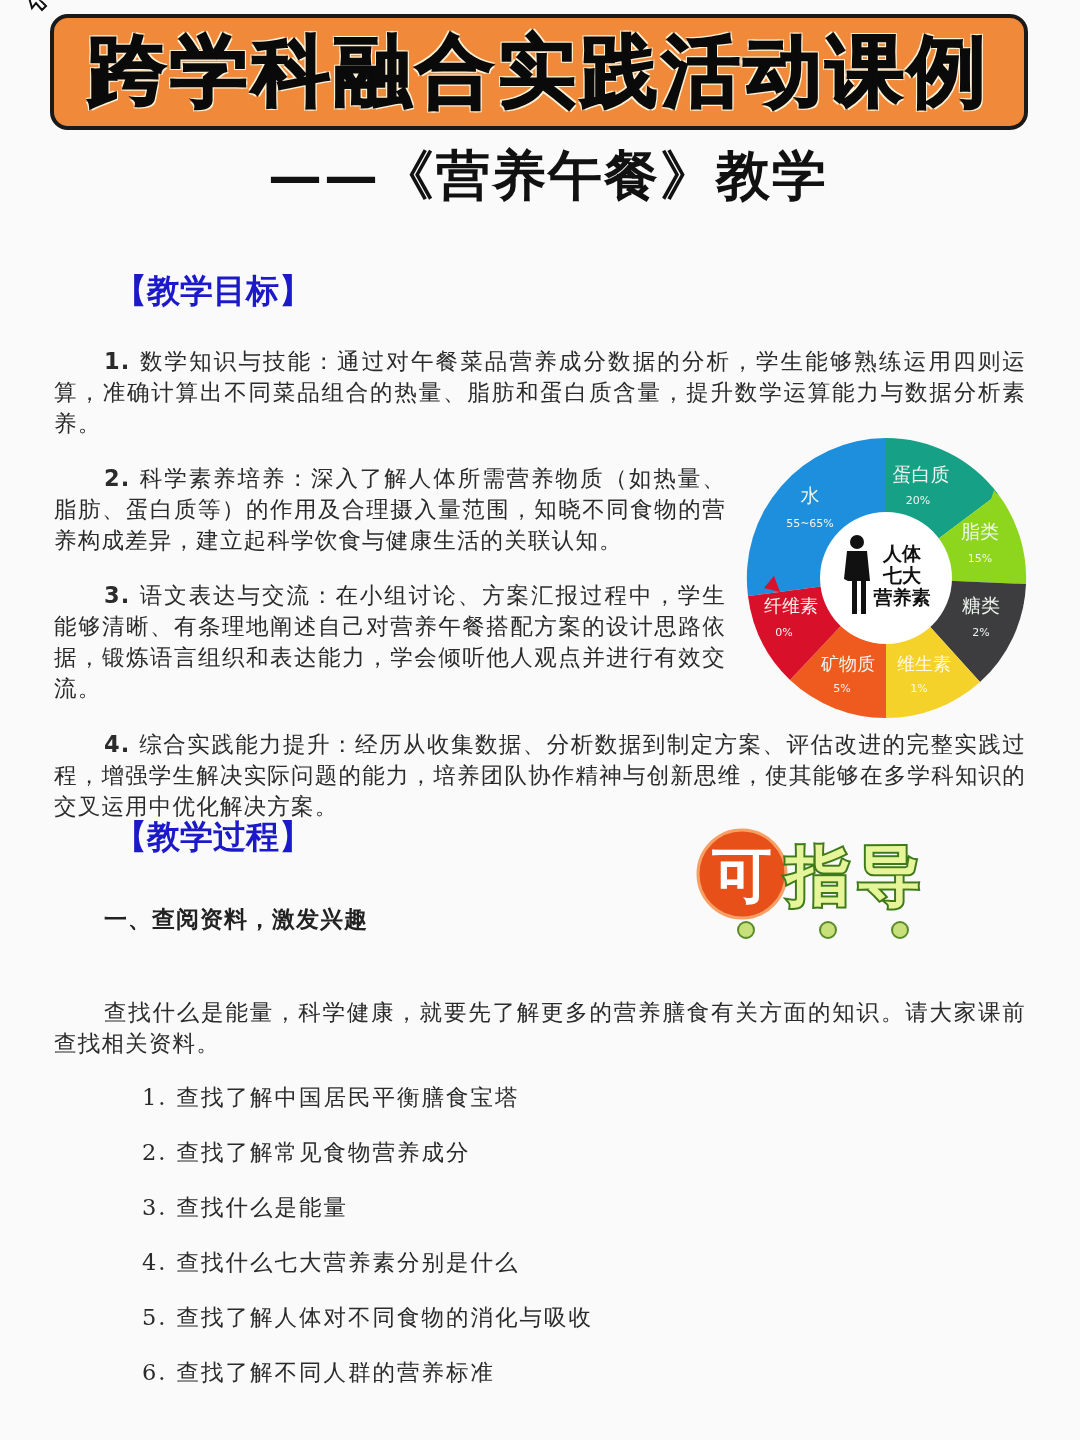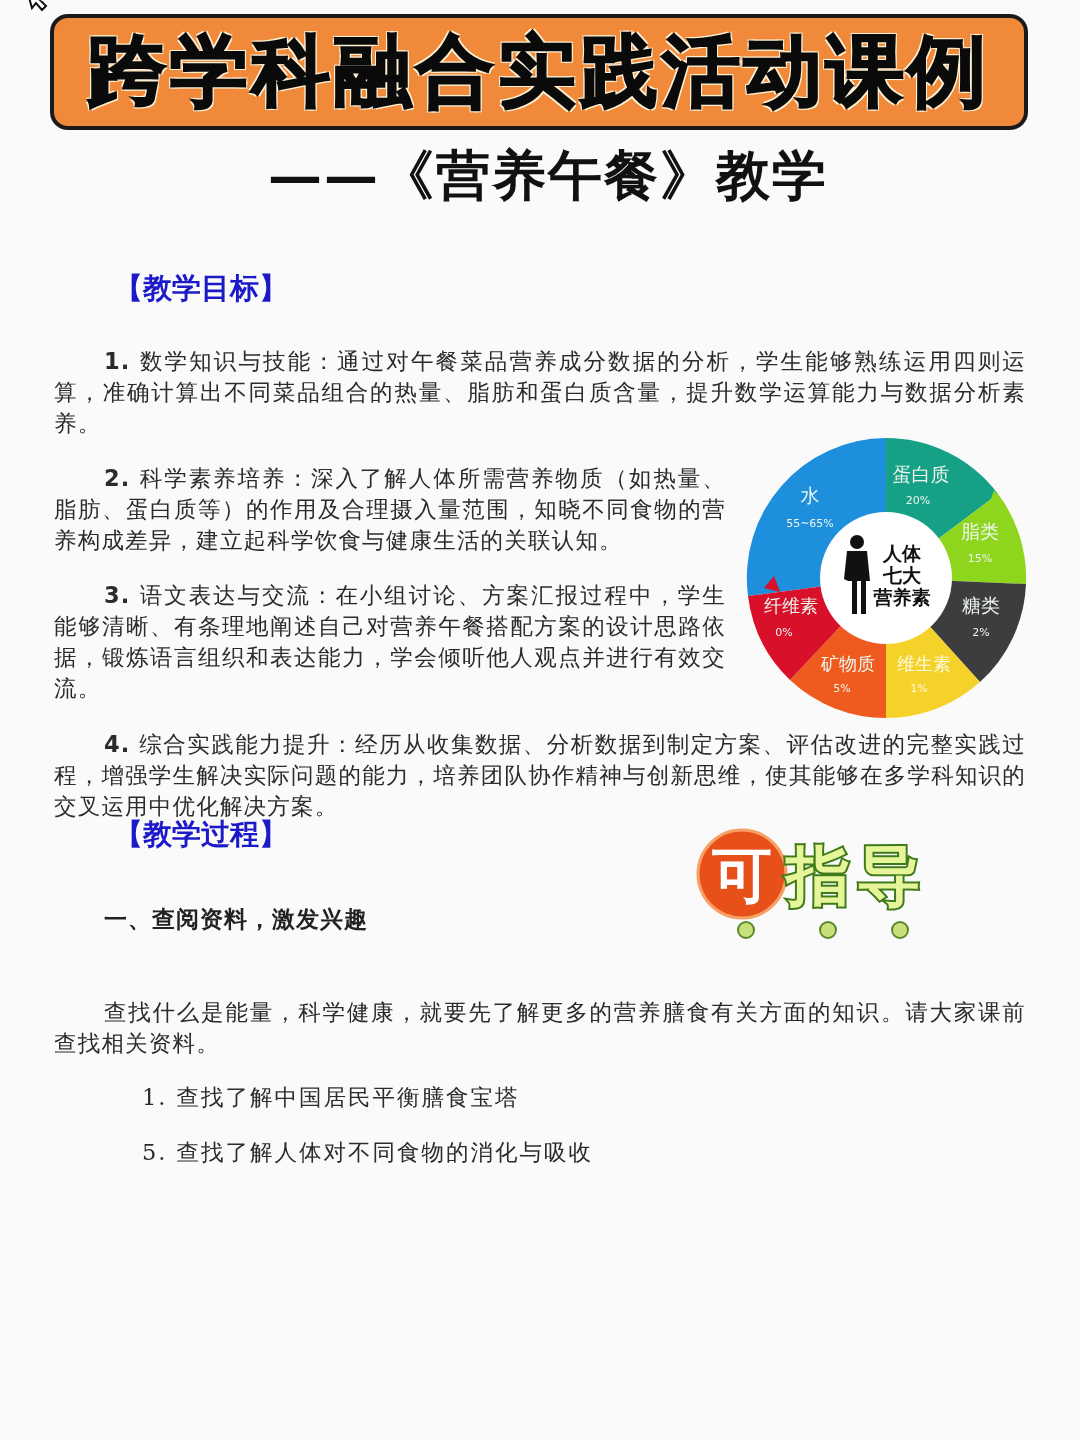--- a/index.html
+++ b/index.html
@@ -32,21 +32,21 @@
   .subtitle {
     position: absolute; left: 0; top: 140px; width: 1064px; text-align: center;
     font-family: "DejaVu Serif", "Liberation Serif", serif;
     font-size: 54px; font-weight: 700; color: #111;
     letter-spacing: 2px;
     padding-left: 32px;
   }
   .section-heading {
     position: absolute; left: 114px;
     font-family: "DejaVu Sans", "Liberation Sans", sans-serif;
-    font-weight: 700; font-size: 29px; color: #1c1ac8;
+    font-weight: 700; font-size: 33px; color: #1c1ac8;
   }
   .para {
     position: absolute; left: 54px;
     font-size: 22.5px; line-height: 31px; color: #2b2b2b;
     text-indent: 50px; letter-spacing: 1.2px;
     text-align: justify;
   }
   .para .num { font-family: "DejaVu Sans", "Liberation Sans", sans-serif; font-weight: 700; }
   .wheel {
     position: absolute; left: 744px; top: 436px; width: 284px; height: 284px;
@@ -161,14 +161,18 @@
       <circle cx="204" cy="104" r="8"></circle>
     </g>
   </svg>
 </div>
 
 <div class="sub-heading">一、查阅资料，激发兴趣</div>
 <div class="para" style="top:997px; width:972px;">查找什么是能量，科学健康，就要先了解更多的营养膳食有关方面的知识。请大家课前查找相关资料。</div>
 
 <div class="list">
   <div class="list-item">1. 查找了解中国居民平衡膳食宝塔</div>
+  <div class="list-item">2. 查找了解常见食物营养成分</div>
+  <div class="list-item">3. 查找什么是能量</div>
+  <div class="list-item">4. 查找什么七大营养素分别是什么</div>
   <div class="list-item">5. 查找了解人体对不同食物的消化与吸收</div>
+  <div class="list-item">6. 查找了解不同人群的营养标准</div>
 </div>
 
 </body></html>

